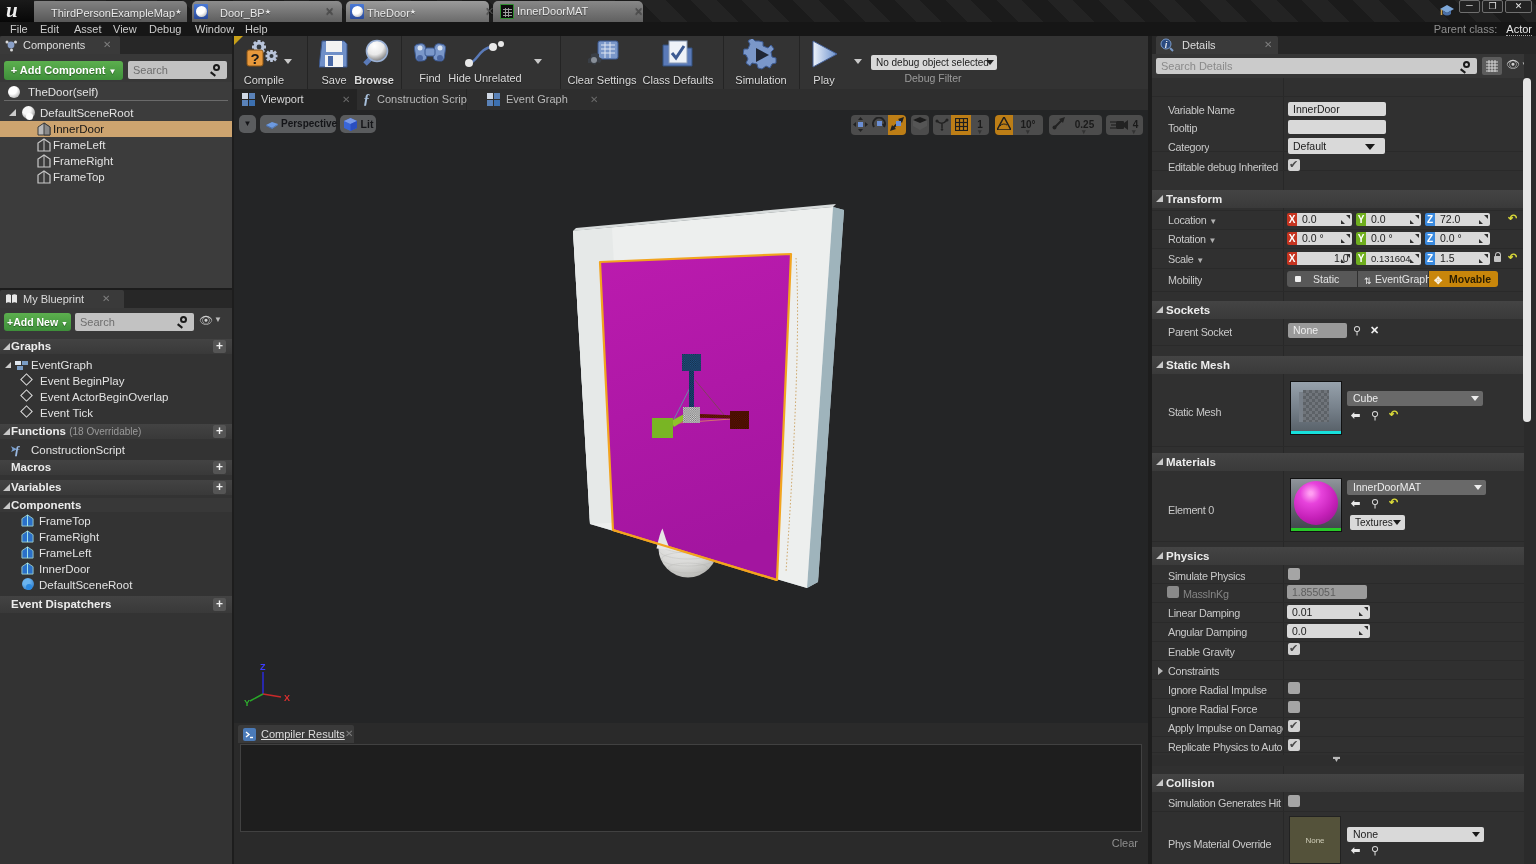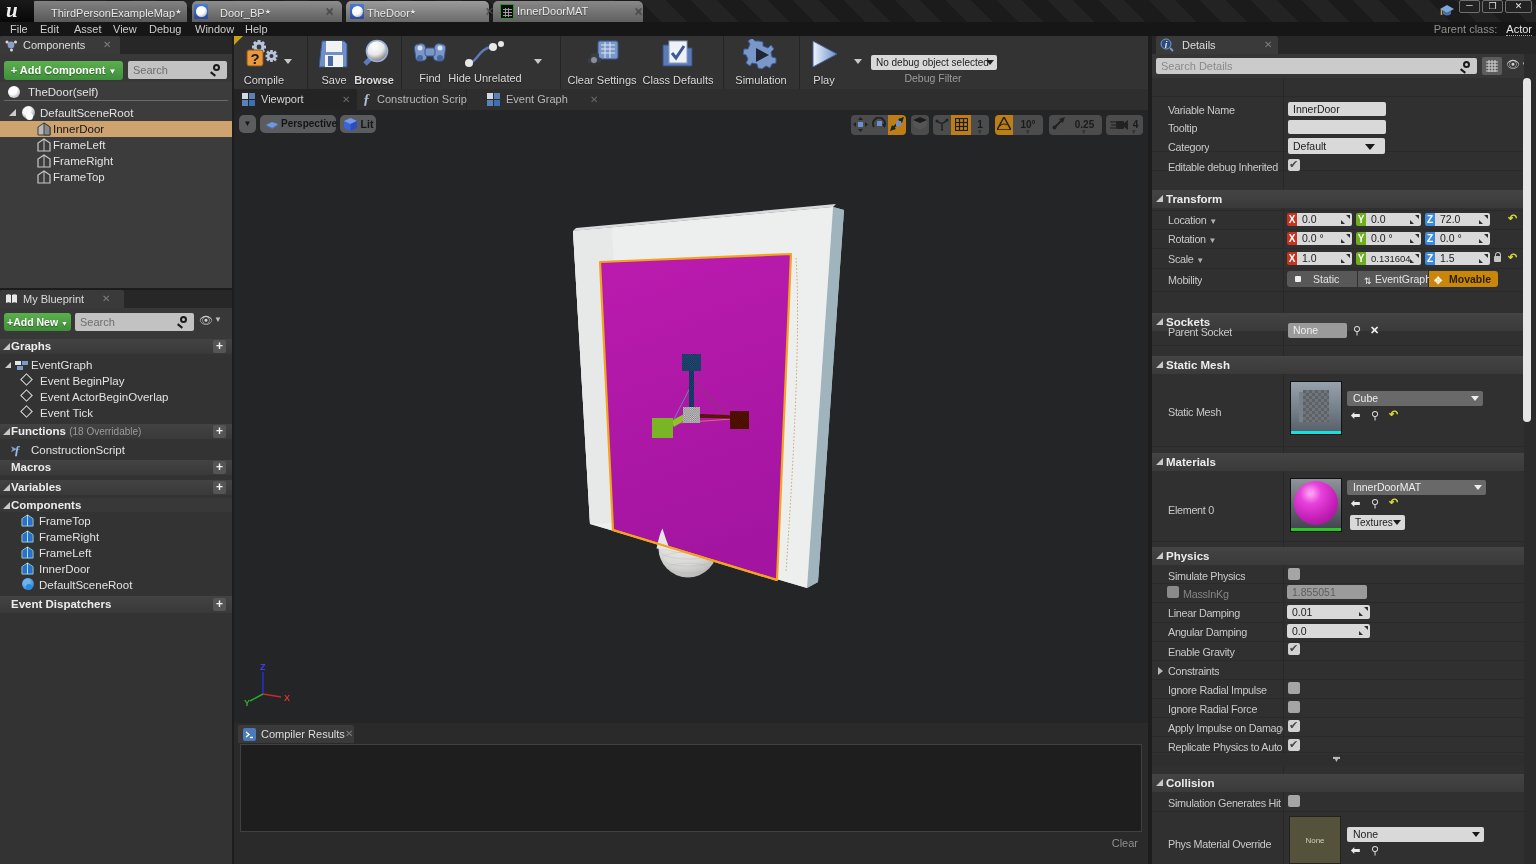--- a/index.html
+++ b/index.html
@@ -631,21 +631,21 @@
         </svg>
       <span style="margin-left:22px;">4</span><span style="position:absolute;left:26px;top:7px;font-size:7px;color:#333;">▾</span></div>
   </div>
   <div id="bottomdock">
     <div class="ptab" style="left:4px;top:2px;width:116px;background:#3a3a3a;">
       <svg style="position:absolute;left:5px;top:3px;" width="13" height="13" viewBox="0 0 13 13">
         <rect x="0" y="0" width="13" height="13" rx="2" fill="#4a7ab8"></rect>
         <path d="M3,4 l3,2.5 -3,2.5" fill="none" stroke="#fff" stroke-width="1.4"></path>
         <line x1="7" y1="9.5" x2="10" y2="9.5" stroke="#fff" stroke-width="1.4"></line>
       </svg>
-      <span style="position:absolute;left:23px;">Compiler Results</span>
+      <span style="position:absolute;left:23px;text-decoration:underline;">Compiler Results</span>
       <span class="cl" style="left:107px;">✕</span>
     </div>
     <div class="abs" style="left:6px;top:21px;width:902px;height:88px;background:#1e1e1e;border:1px solid #414141;"></div>
     <div class="abs" style="right:10px;top:114px;color:#8f8f8f;font-size:11px;">Clear</div>
   </div>
   <div id="details">
     <div class="abs" style="left:0;top:0;width:384px;height:18px;background:#272727;"></div>
     <div class="ptab" style="left:4px;width:122px;">
       <svg style="position:absolute;left:4px;top:2px;" width="14" height="14" viewBox="0 0 14 14">
         <circle cx="6" cy="6" r="5" fill="#2a4a80" stroke="#7a9ac8"></circle>
@@ -719,39 +719,39 @@
     <div class="mini" style="left:356px;top:176px;color:#d8d838;font-weight:bold;">↶</div>
     <div class="dlbl" style="top:197px;">Rotation <span style="font-size:8px;color:#b0b0b0;">▼</span></div>
     <div class="axlbl" style="left:135px;top:196px;height:13px;line-height:13px;background:#c63420;">X</div>
     <div class="dinput" style="left:145px;top:196px;width:55px;height:13px;line-height:13px;border-radius:0 2px 2px 0;"><span class="val">0.0 °</span><span class="exp"></span></div>
     <div class="axlbl" style="left:204px;top:196px;height:13px;line-height:13px;background:#6fae1e;">Y</div>
     <div class="dinput" style="left:214px;top:196px;width:55px;height:13px;line-height:13px;border-radius:0 2px 2px 0;"><span class="val">0.0 °</span><span class="exp"></span></div>
     <div class="axlbl" style="left:273px;top:196px;height:13px;line-height:13px;background:#3b8ade;">Z</div>
     <div class="dinput" style="left:283px;top:196px;width:55px;height:13px;line-height:13px;border-radius:0 2px 2px 0;"><span class="val">0.0 °</span><span class="exp"></span></div>
     <div class="dlbl" style="top:217px;">Scale <span style="font-size:8px;color:#b0b0b0;">▼</span></div>
     <div class="axlbl" style="left:135px;top:216px;height:13px;line-height:13px;background:#c63420;">X</div>
-    <div class="dinput" style="left:145px;top:216px;width:55px;height:13px;line-height:13px;border-radius:0 2px 2px 0;"><span class="val">1.0</span><span class="exp"></span></div>
+    <div class="dinput" style="left:145px;top:216px;width:55px;height:13px;line-height:13px;border-radius:0 2px 2px 0;padding-left:32px;"><span class="val">1.0</span><span class="exp"></span></div>
     <div class="axlbl" style="left:204px;top:216px;height:13px;line-height:13px;background:#6fae1e;">Y</div>
     <div class="dinput" style="left:214px;top:216px;width:55px;height:13px;line-height:13px;border-radius:0 2px 2px 0;font-size:9.5px;"><span class="val">0.131604</span><span class="exp"></span></div>
     <div class="axlbl" style="left:273px;top:216px;height:13px;line-height:13px;background:#3b8ade;">Z</div>
     <div class="dinput" style="left:283px;top:216px;width:55px;height:13px;line-height:13px;border-radius:0 2px 2px 0;"><span class="val">1.5</span><span class="exp"></span></div>
     <span class="lock" style="left:342px;top:220px;"></span>
     <div class="mini" style="left:356px;top:215px;color:#d8d838;font-weight:bold;">↶</div>
     <div class="dlbl" style="top:238px;">Mobility</div>
     <div class="abs" style="left:135px;top:235px;width:70px;height:16px;background:#585858;border-radius:3px 0 0 3px;color:#e4e4e4;font-size:10.5px;line-height:16px;">
       <span style="position:absolute;left:8px;top:5px;width:6px;height:6px;background:#f0f0f0;border-radius:1px;"></span>
       <span style="margin-left:26px;">Static</span></div>
     <div class="abs" style="left:206px;top:235px;width:70px;height:16px;background:#585858;color:#e4e4e4;font-size:10.5px;line-height:16px;">
       <span style="position:absolute;left:6px;top:2px;font-size:9px;color:#f0f0f0;">⇅</span>
       <span style="margin-left:17px;">EventGraph</span></div>
     <div class="abs" style="left:277px;top:235px;width:69px;height:16px;background:#c8860b;border-radius:0 3px 3px 0;color:#2a1d00;font-size:10.5px;font-weight:bold;line-height:16px;">
       <span style="position:absolute;left:5px;top:2px;font-size:10px;color:#f8f0e0;">✥</span>
       <span style="margin-left:20px;">Movable</span></div>
 
-    <div class="dhdr" style="top:265px;height:18px;line-height:18px;margin-top:12px;"><span class="tri"></span><span style="margin-left:14px;">Sockets</span></div>
+    <div class="dhdr" style="top:265px;height:18px;line-height:18px;"><span class="tri"></span><span style="margin-left:14px;">Sockets</span></div>
     <div class="dlbl" style="top:290px;">Parent Socket</div>
     <div class="abs" style="left:136px;top:287px;width:59px;height:15px;background:#9a9a9a;border-radius:2px;color:#efefef;font-size:10.5px;line-height:15px;"><span style="margin-left:5px;">None</span></div>
     <div class="mini" style="left:201px;top:288px;color:#d8d8d8;">⚲</div>
     <div class="mini" style="left:218px;top:288px;color:#f0f0f0;font-weight:bold;">✕</div>
 
     <div class="dhdr" style="top:320px;height:18px;line-height:18px;"><span class="tri"></span><span style="margin-left:14px;">Static Mesh</span></div>
     <div class="dlbl" style="top:370px;">Static Mesh</div>
     <div class="abs" style="left:138px;top:345px;width:52px;height:54px;background:#111;">
       <div class="abs" style="left:1px;top:1px;width:50px;height:49px;background:linear-gradient(180deg,#97a2ac 0%,#76808a 55%,#59626a 100%);">
         <div class="abs" style="left:12px;top:8px;width:26px;height:32px;background:#666b71;

